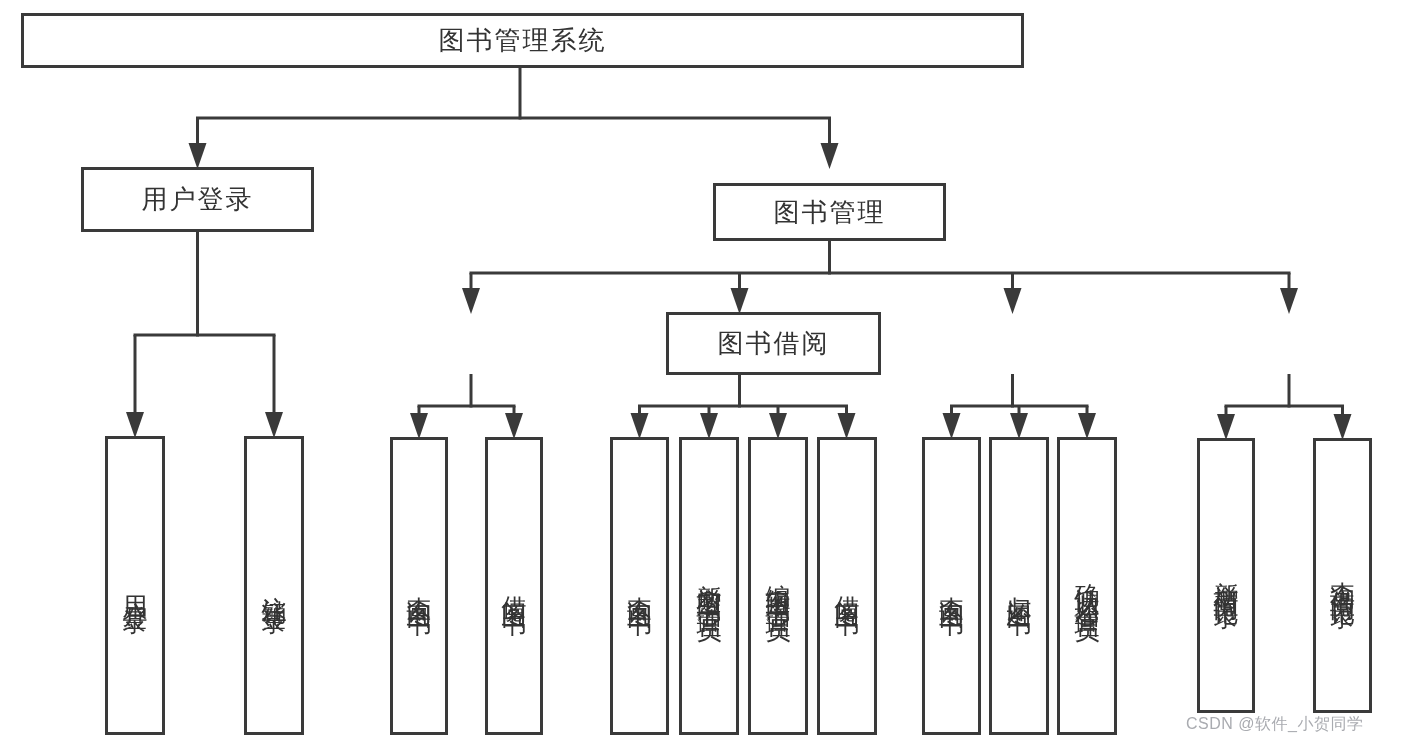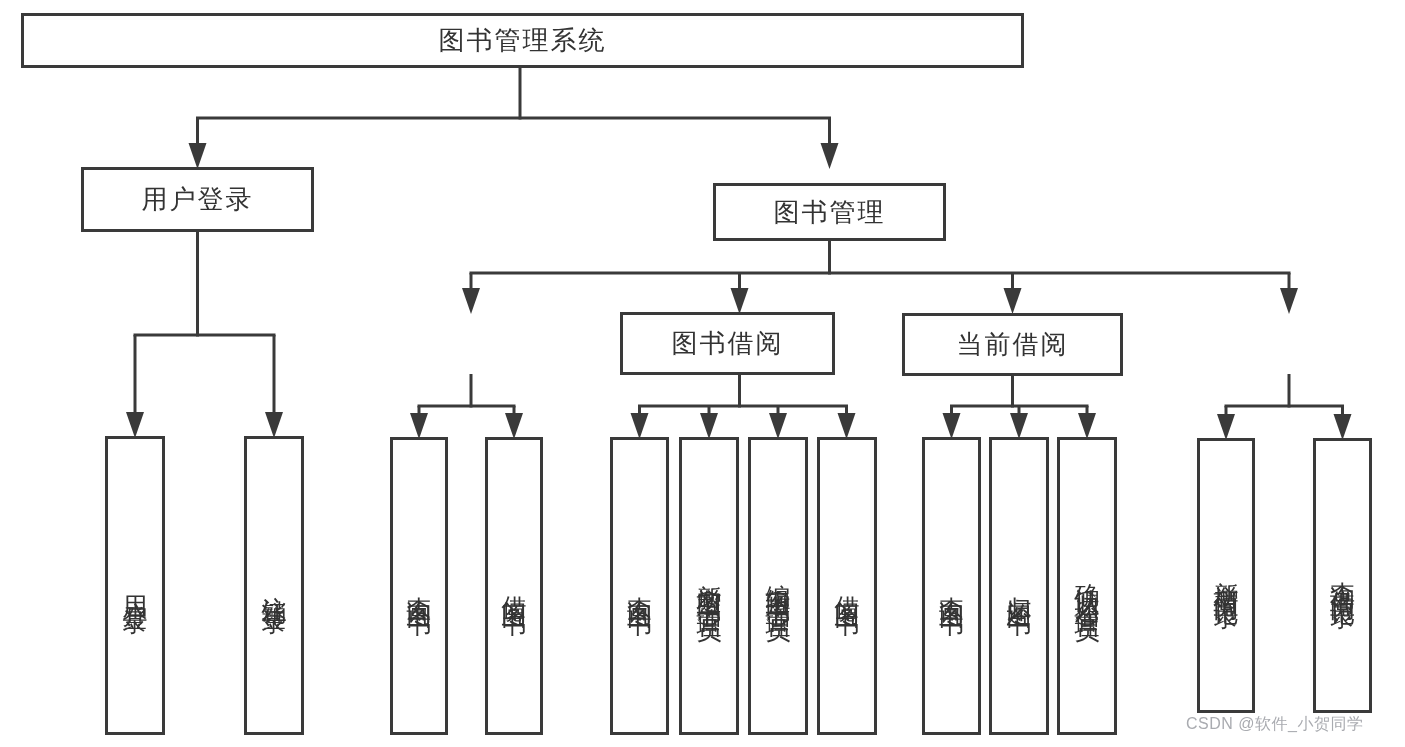--- a/index.html
+++ b/index.html
@@ -115,22 +115,21 @@
       <polygon points="1217,414 1235,414 1226,440"></polygon>
       <polygon points="1333.5,414 1351.5,414 1342.5,440"></polygon>
     </g>
   </svg>
 
   <div class="node h-node" style="left:21px;top:13px;width:1003px;height:55px;">图书管理系统</div>
 
   <div class="node h-node" style="left:81px;top:167px;width:233px;height:65px;">用户登录</div>
   <div class="node h-node" style="left:713px;top:151px;width:233px;height:58px;margin-top:32px;">图书管理</div>
 
-  <div class="node h-node" style="left:620px;top:312px;width:215px;height:63px;">图书借阅</div>
-  <div class="node h-node" style="left:902px;top:313px;width:221px;height:63px;">当前借阅</div>
+  <div class="node h-node" style="left:666px;top:312px;width:215px;height:63px;">图书借阅</div>
 
   <div class="node v-node" style="left:105px;top:436px;width:60px;height:299px;">
     <span class="vtext">用户登录</span>
   </div>
   <div class="node v-node" style="left:244px;top:436px;width:60px;height:299px;">
     <span class="vtext">注销登录</span>
   </div>
 
   <div class="node v-node" style="left:390px;top:437px;width:58px;height:298px;">
     <span class="vtext">查询图书</span>

